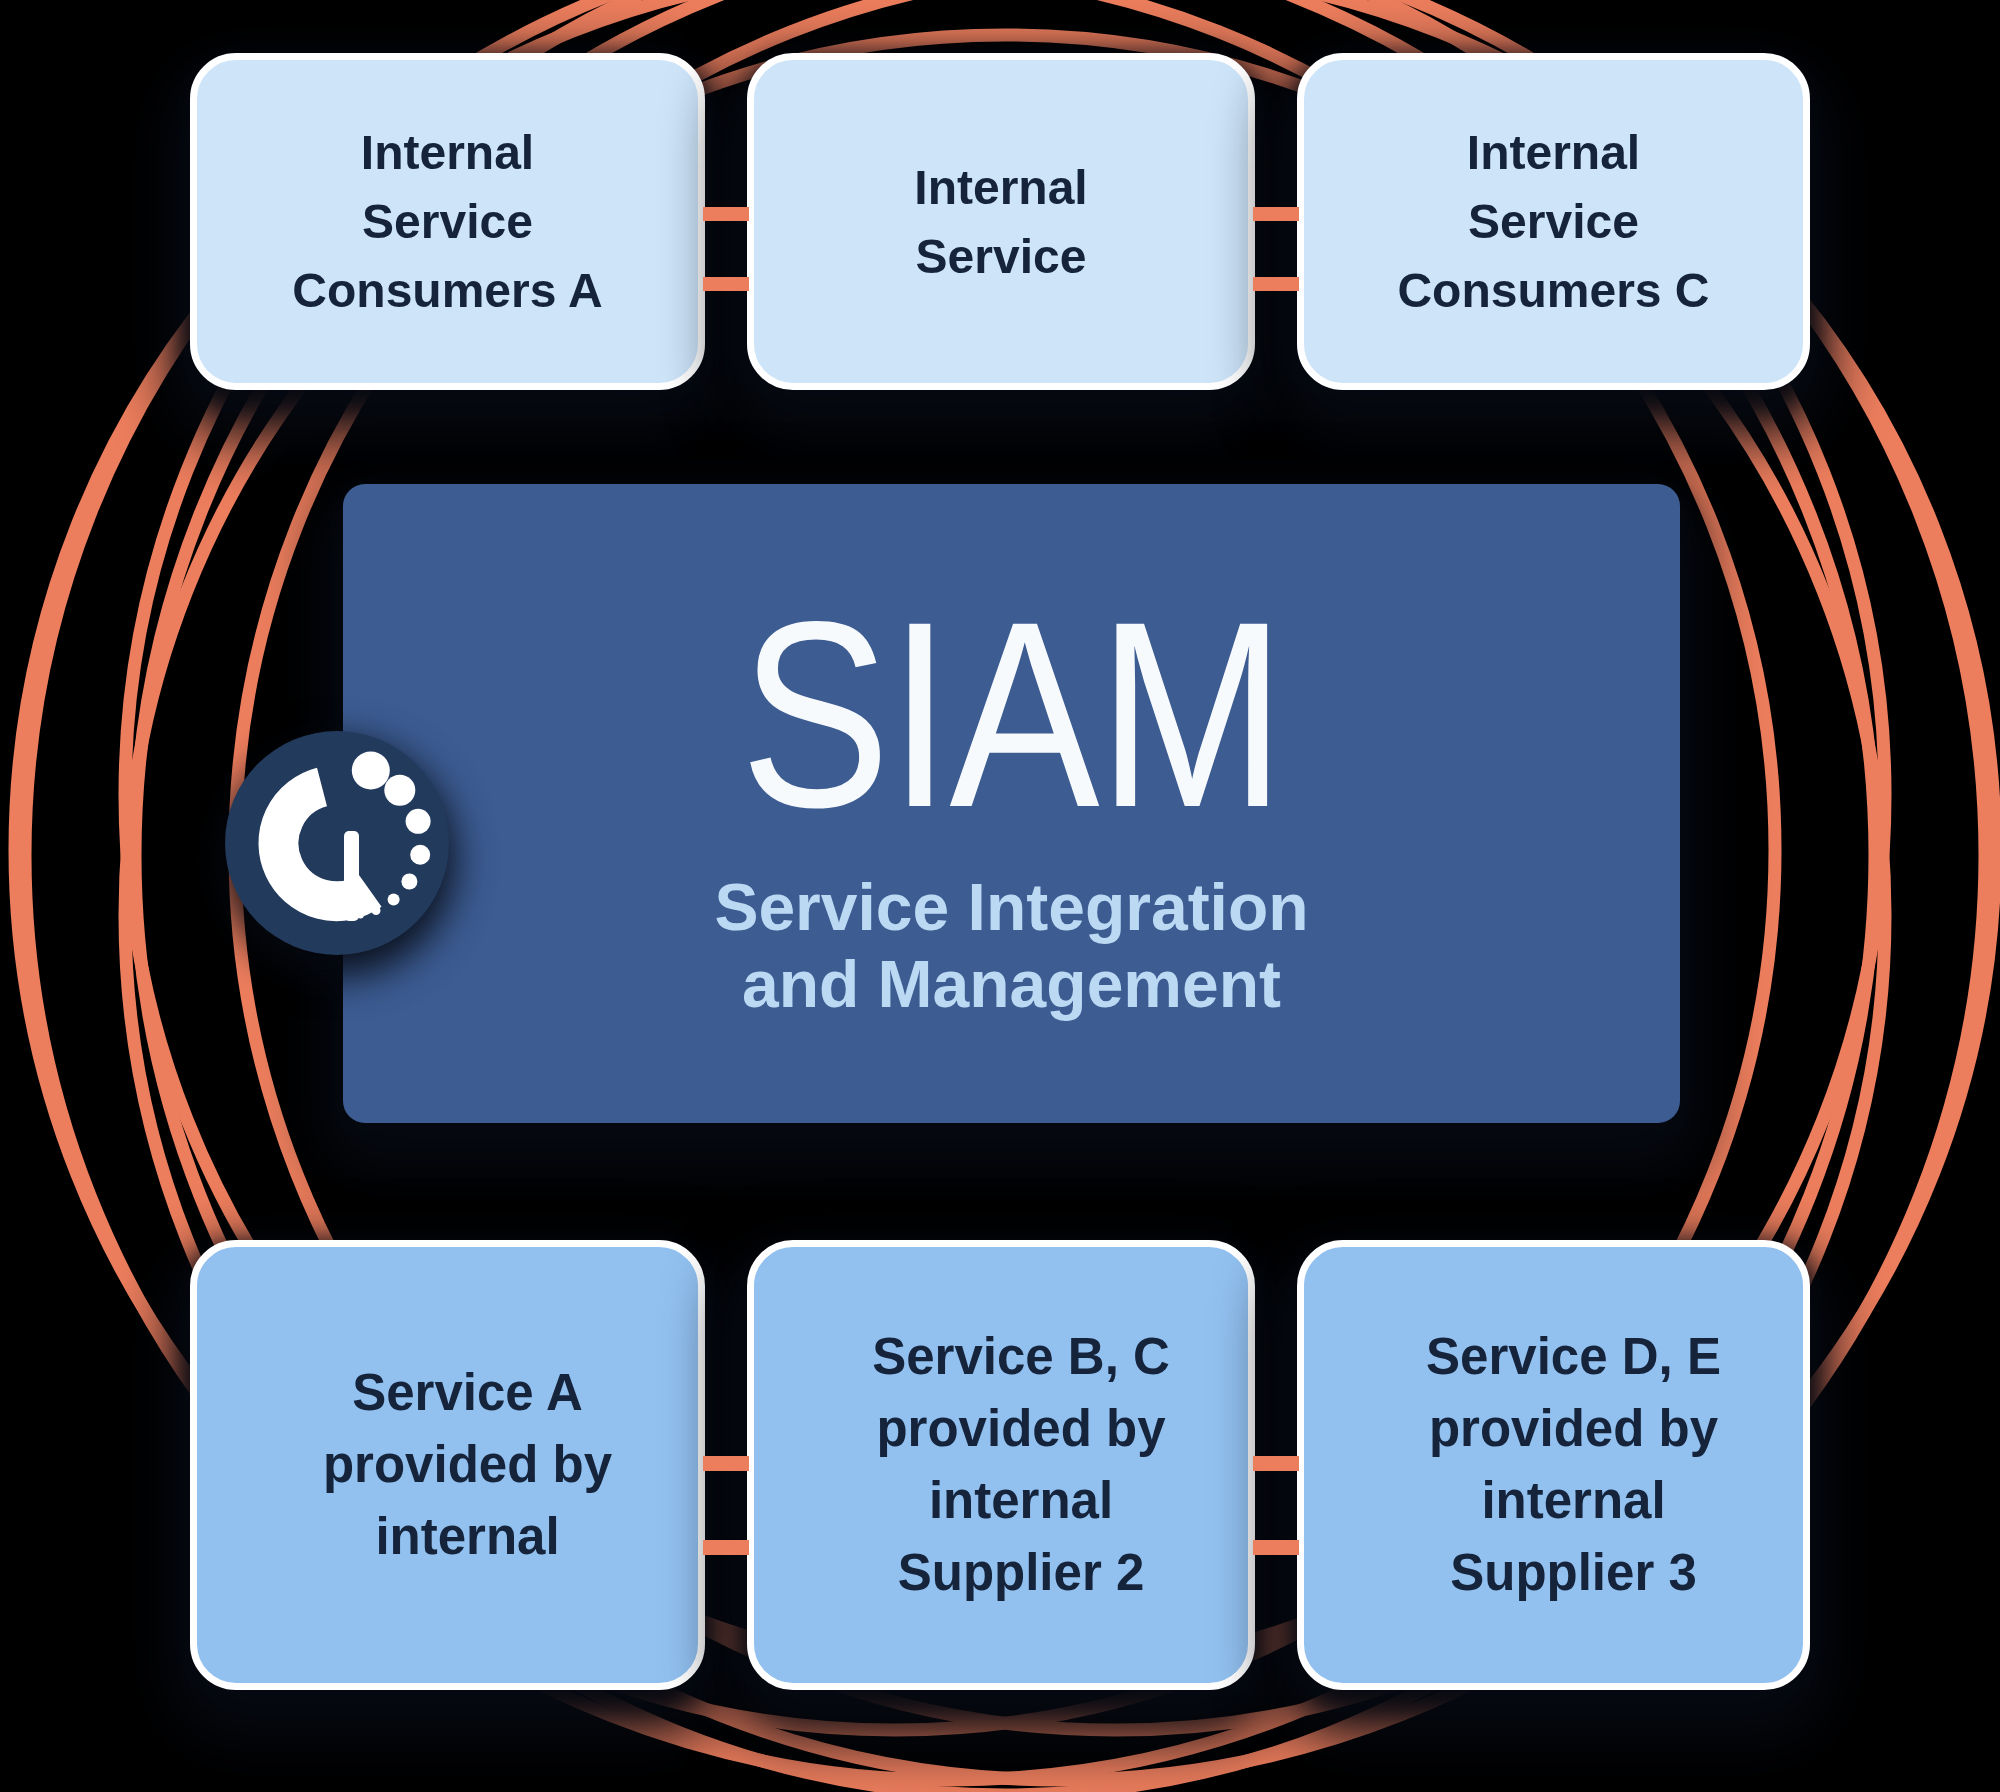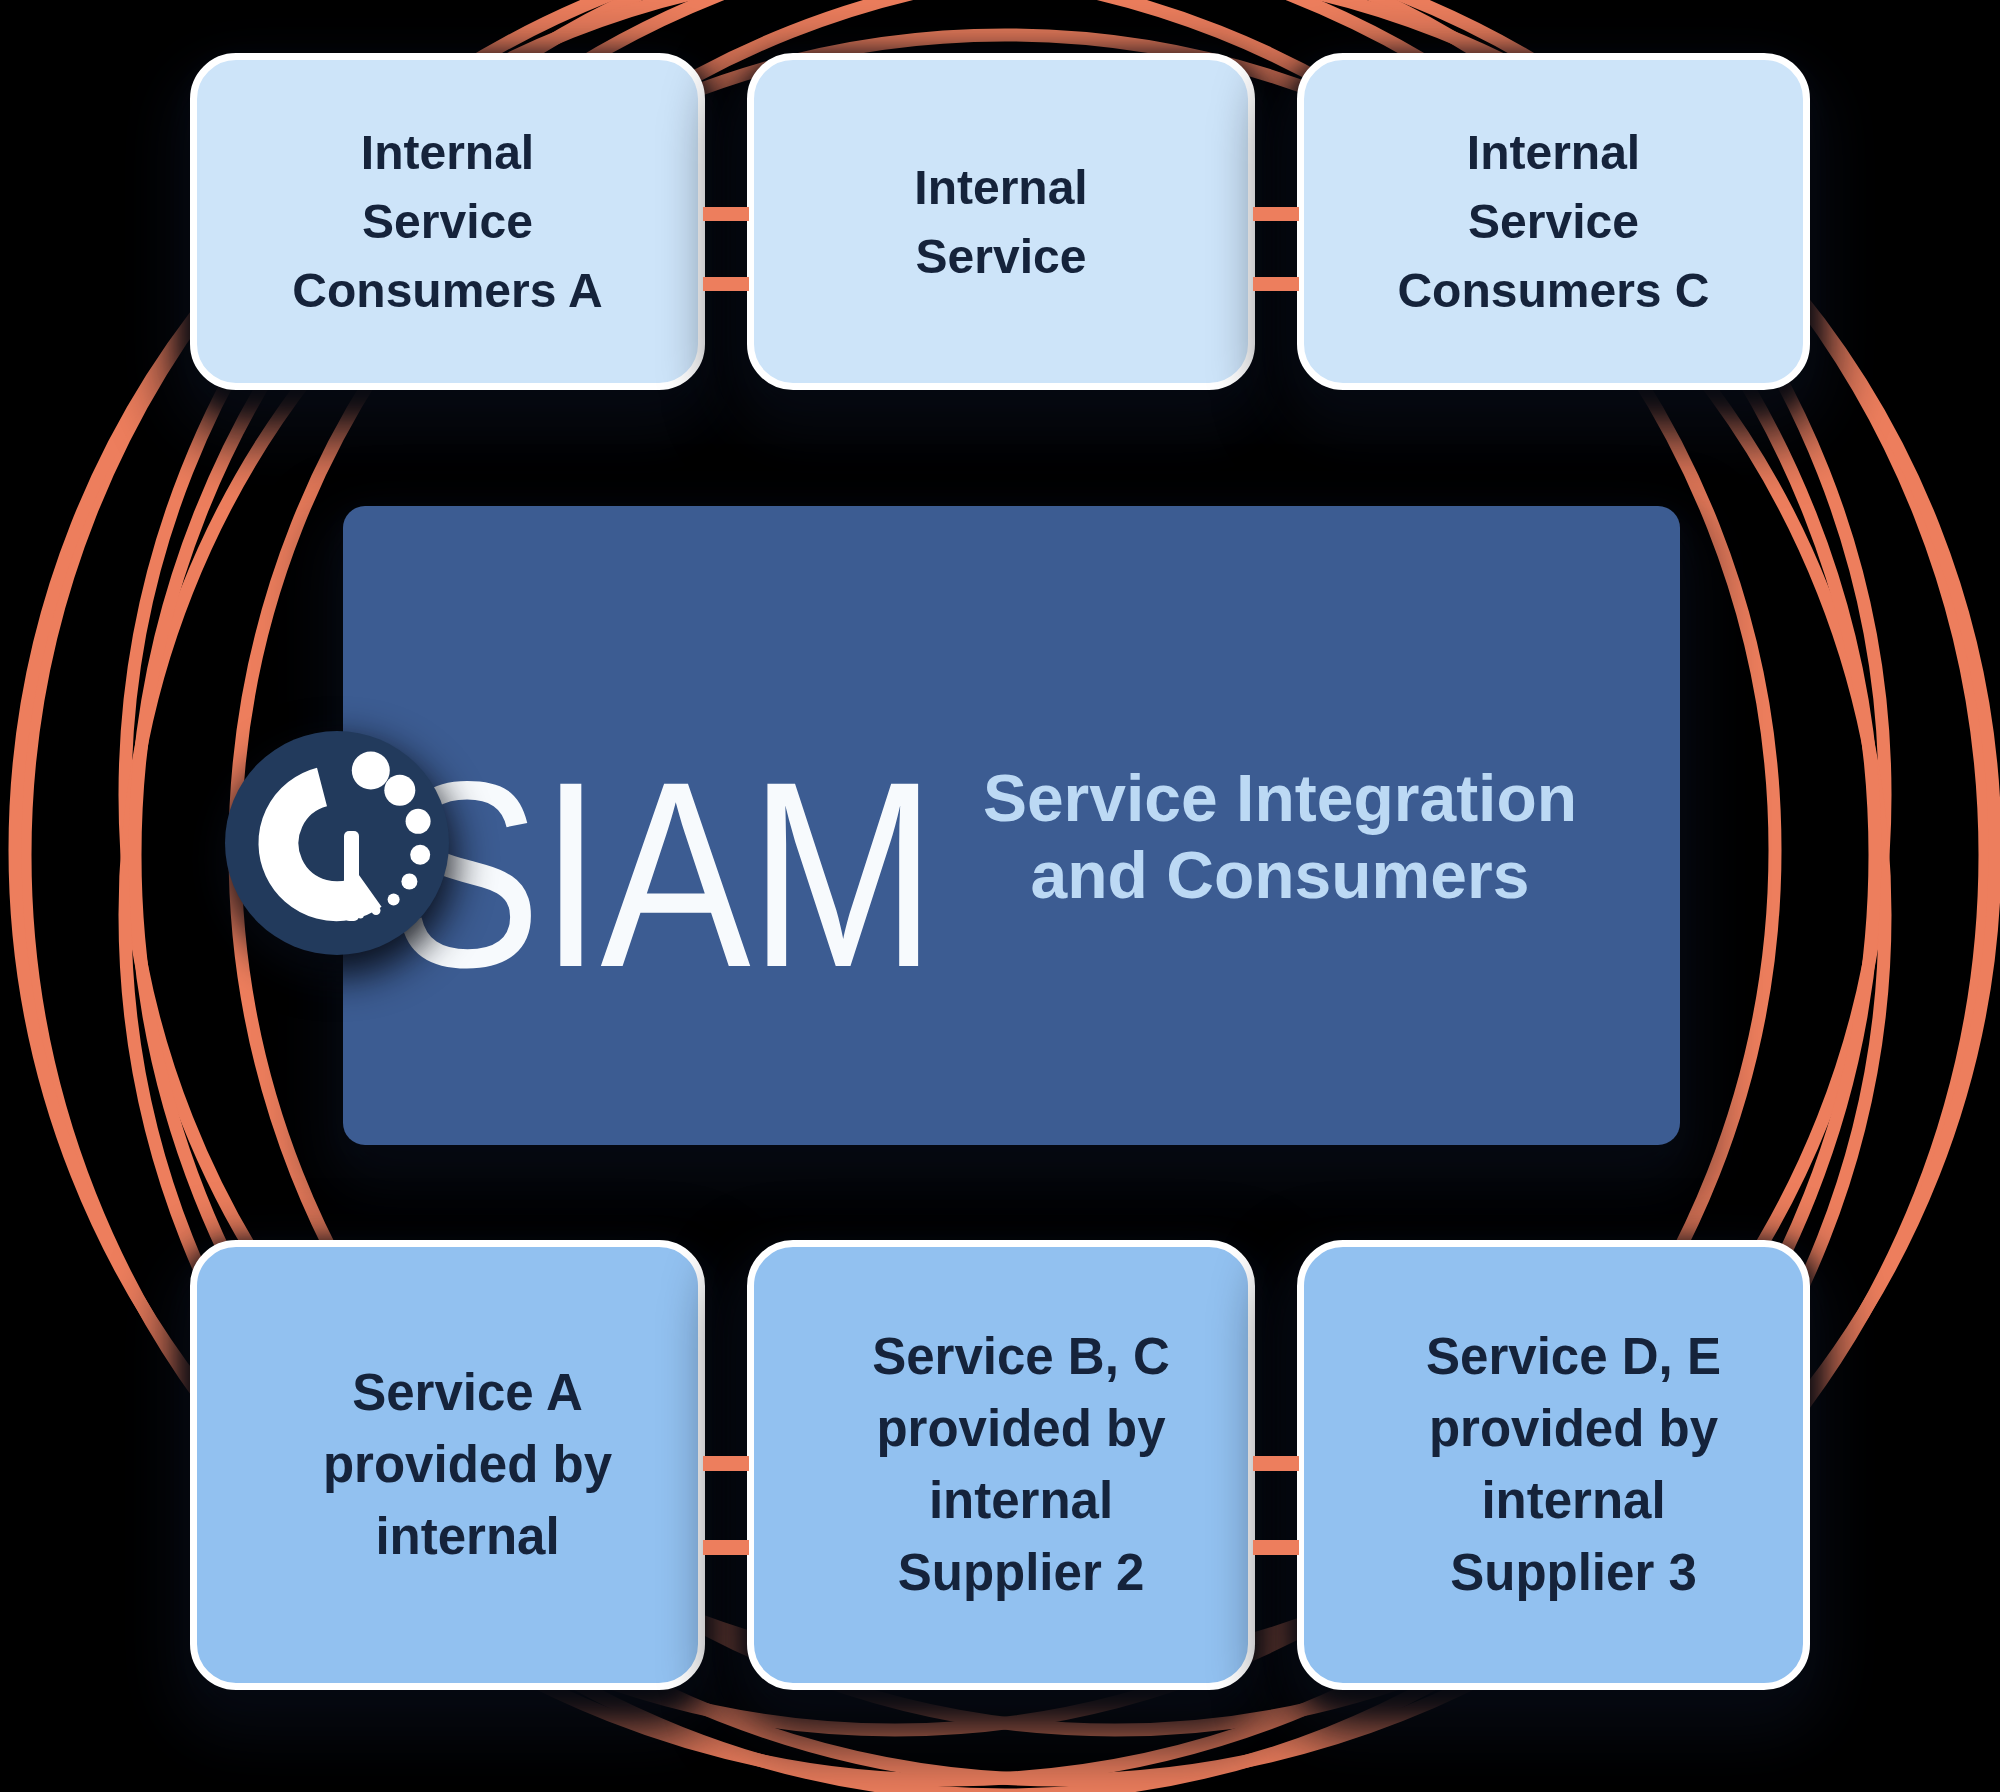--- a/index.html
+++ b/index.html
@@ -45,28 +45,28 @@
   .box .ln {
     color: var(--box-text, #15233B);
     font-weight: 600;
   }
   .box.top .ln { font-size: 48px; line-height: 69px; }
   .box.bottom .ln { font-size: 51px; line-height: 72px; }
 
   .center-box {
     position: absolute;
     left: 343px;
-    top: 506px;
+    top: 484px;
     width: 1337px;
     height: 639px;
     background: var(--center-box-fill, #3C5C92);
     border-radius: 22px;
     z-index: 3;
     display: flex;
-    flex-direction: row;
+    flex-direction: column;
     align-items: center;
     box-shadow: 0 30px 60px 20px rgba(6, 9, 17, 0.95), 0 10px 24px 6px rgba(6, 9, 17, 0.9);
   }
   .center-title {
     margin-top: 98px;
     font-size: 265px;
     line-height: 265px;
     font-weight: 500;
     letter-spacing: -2px;
     color: var(--center-title, #F7FAFD);
@@ -136,21 +136,21 @@
 
   <div class="connector" style="left:703px; top:207px; width:46px;"></div>
   <div class="connector" style="left:703px; top:277px; width:46px;"></div>
   <div class="connector" style="left:1253px; top:207px; width:46px;"></div>
   <div class="connector" style="left:1253px; top:277px; width:46px;"></div>
 
   <div class="center-box">
     <div class="center-title">SIAM</div>
     <div class="center-subtitle">
       <div class="ln">Service Integration</div>
-      <div class="ln">and Consumers</div>
+      <div class="ln">and Management</div>
     </div>
   </div>
 
   <div class="logo">
     <svg viewBox="0 0 224 224">
       <path class="glyph-stroke" stroke-width="40" d="M 145 159.5 A 58 58 0 1 1 97 56"></path>
       <rect class="glyph-fill" x="119" y="100" width="15" height="90" rx="5"></rect>
       <circle class="glyph-fill" cx="145.8" cy="39.5" r="19"></circle>
       <circle class="glyph-fill" cx="174.8" cy="59.3" r="15.5"></circle>
       <circle class="glyph-fill" cx="193.1" cy="90.3" r="12.5"></circle>

